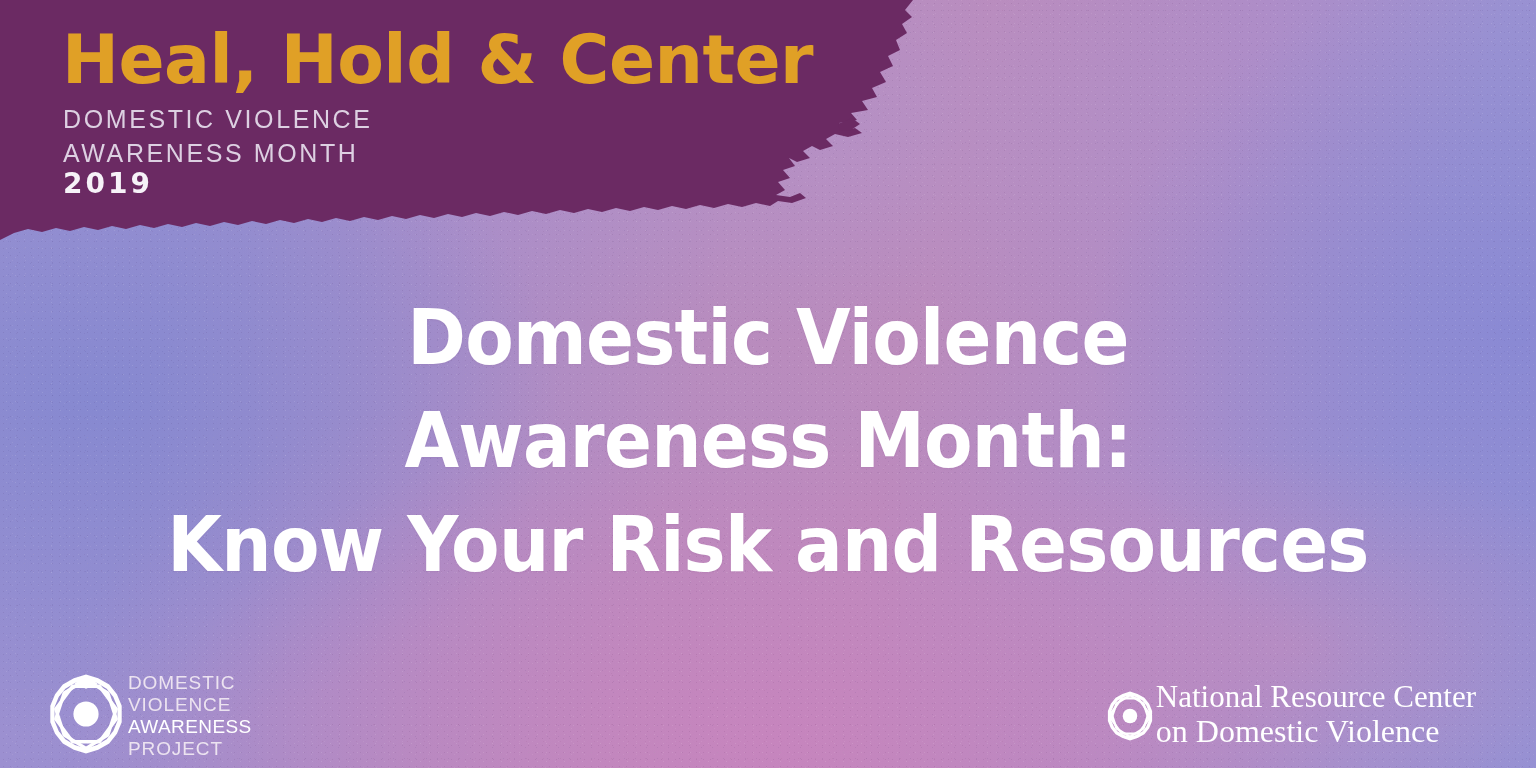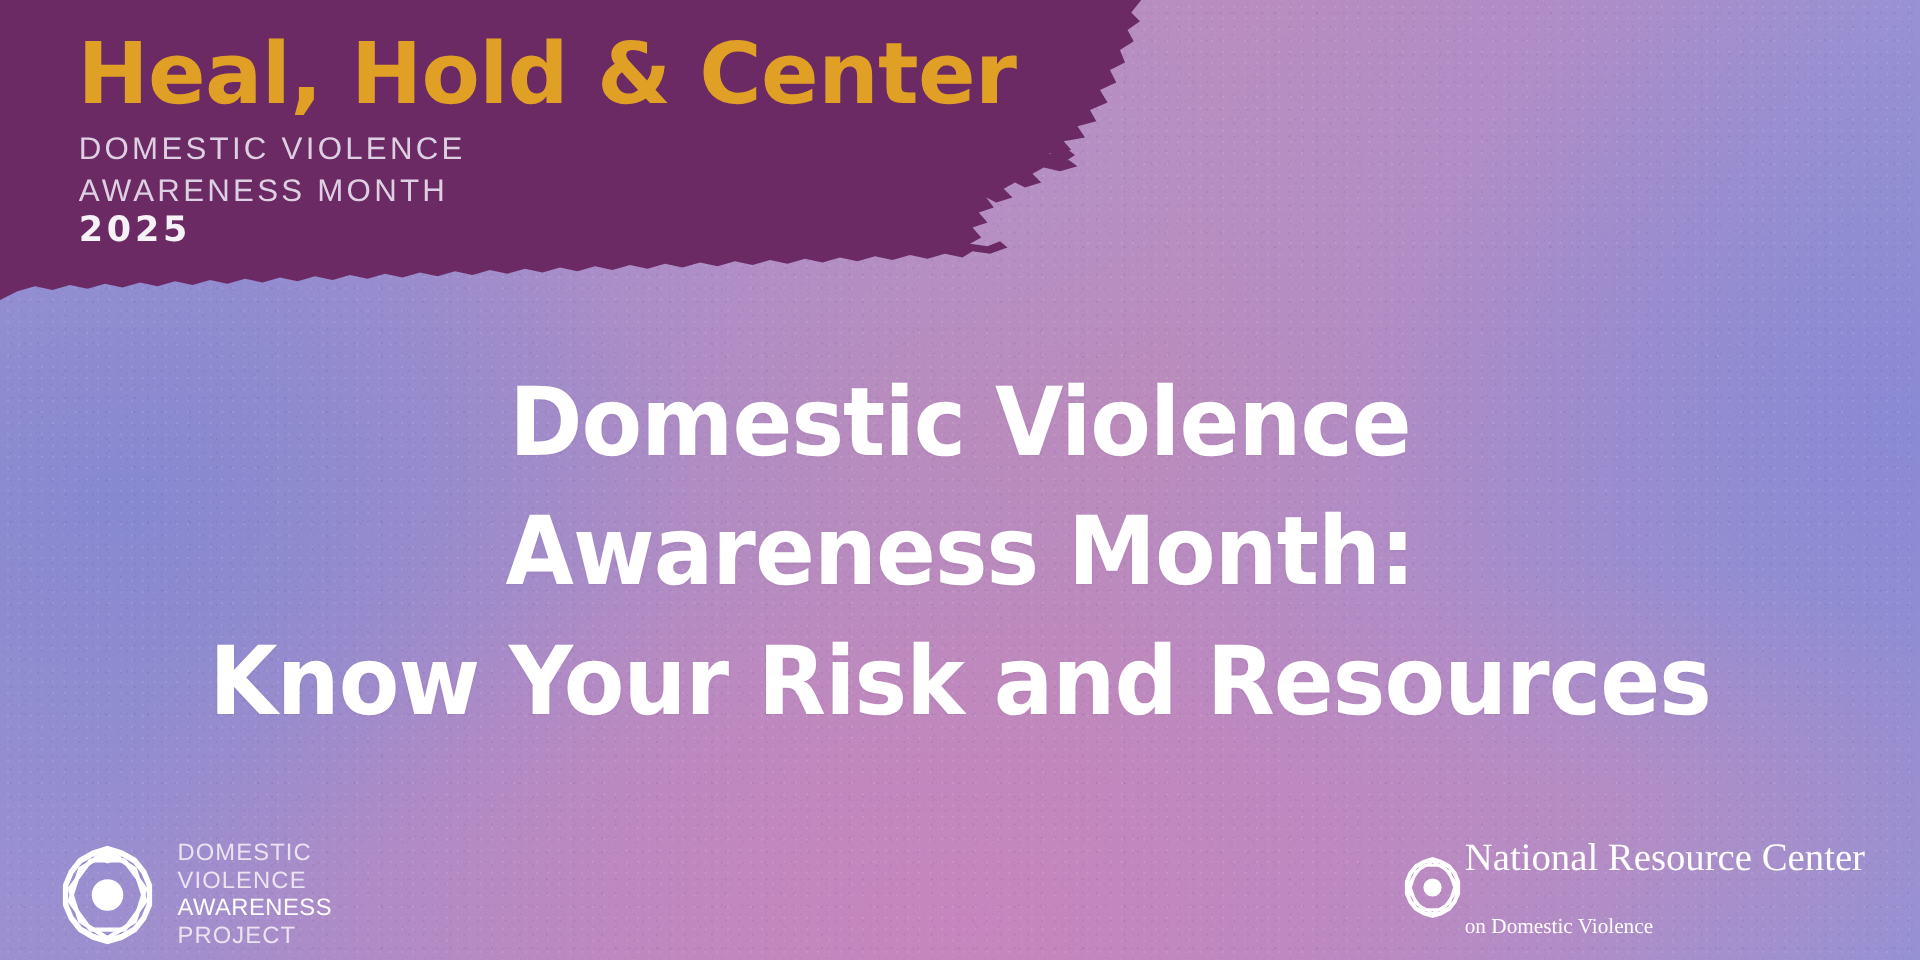--- a/index.html
+++ b/index.html
@@ -158,52 +158,51 @@
     text-shadow: 0 1px 2px rgba(120,80,130,0.13);
   }
   .title-line { display: block; white-space: nowrap; }
 
   
   .logo-dvap {
     position: absolute;
     left: 44px;
     bottom: 8px;
     display: flex;
-    align-items: center;
-    gap: 14px;
+    align-items: flex-start;
   }
   .dvap-mark { width: 84px; height: 84px; flex: none; }
   .dvap-text {
     font-family: "Liberation Sans", sans-serif;
     font-size: 19px;
     line-height: 1.16;
     letter-spacing: 0.9px;
     color: #ece3f0;
     text-transform: uppercase;
   }
   .dvap-text .strong {
     font-weight: normal;
     color: #ffffff;
     letter-spacing: 0.4px;
   }
 
   .logo-nrcdv {
     position: absolute;
-    right: 44px;
+    right: 60px;
     bottom: 18px;
     display: flex;
     align-items: center;
   }
   .nrcdv-mark { width: 52px; height: 52px; flex: none; }
   .nrcdv-text {
     font-family: "Liberation Serif", serif;
     color: #ffffff;
   }
   .nrcdv-l1 { font-size: 31px; line-height: 1.06; white-space: nowrap; }
-  .nrcdv-l2 { font-size: 17px; line-height: 1.12; white-space: nowrap; margin-top: 28px; }
+  .nrcdv-l2 { font-size: 32px; line-height: 1.12; white-space: nowrap; }
 </style>
 </head>
 <body>
 
 <div id="poster">
 
   <div class="bg-layer bg-base"></div>
   <div class="bg-layer bg-glow-b"></div>
   <div class="bg-layer bg-glow-c"></div>
   <div class="bg-layer bg-glow-a"></div>
@@ -238,21 +237,21 @@
         L56,228 L42,232 L28,229 L14,233 L0,240
         Z"></path>
       <path fill="#6b2a63" d="
         M838,124 L852,118 L860,124 L851,130 L840,131 Z"></path>
     </svg>
 
     <div class="banner-content">
       <div class="headline">Heal, Hold &amp; Center</div>
       <div class="subline">DOMESTIC VIOLENCE
 AWARENESS MONTH</div>
-      <div class="yearline">2025</div>
+      <div class="yearline">2019</div>
     </div>
   </div>
 
   <div class="title-block">
     <span class="title-line">Domestic Violence</span>
     <span class="title-line">Awareness Month:</span>
     <span class="title-line">Know Your Risk and Resources</span>
   </div>
 
   <div class="logo-dvap">

